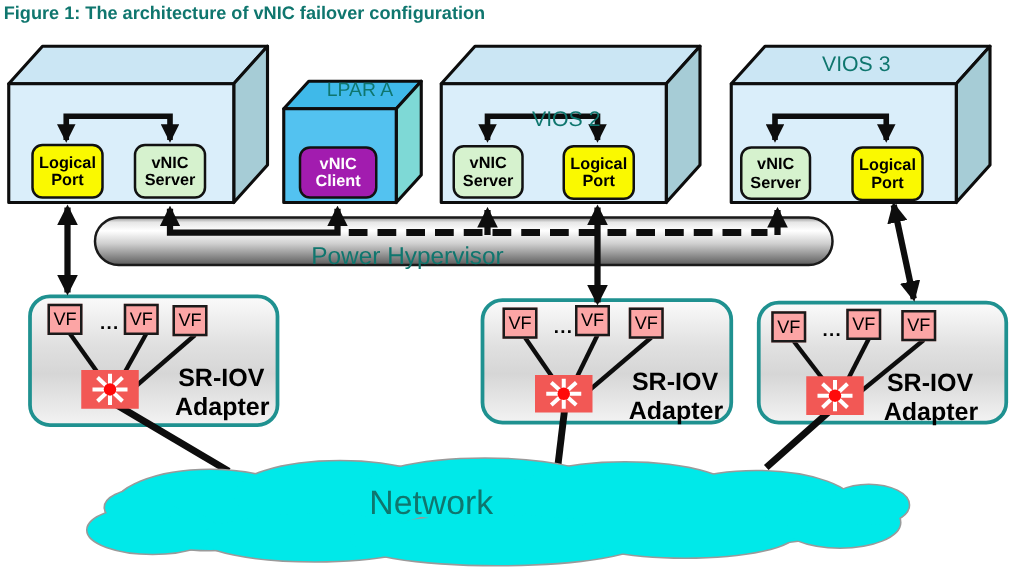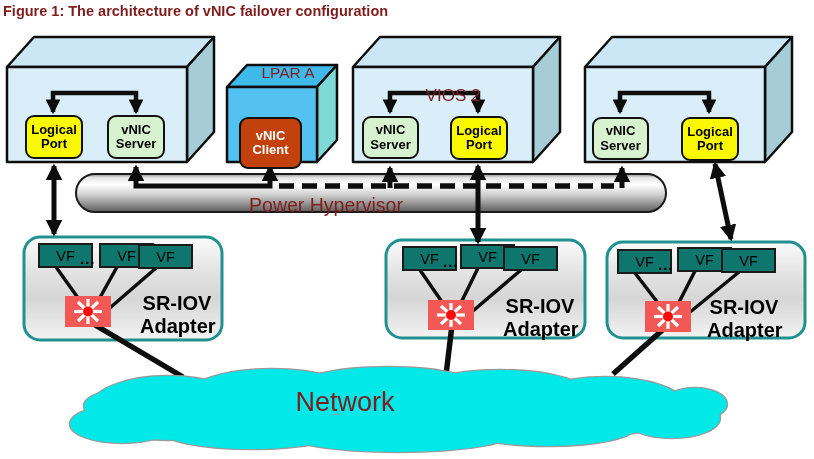--- a/index.html
+++ b/index.html
@@ -1,28 +1,28 @@
 <!DOCTYPE html>
 <html><head>
 <meta charset="utf-8">
 <style>
   html,body{margin:0;padding:0;background:#fff;}
   .stage{position:relative;width:814px;height:459px;background:#fff;overflow:hidden;
          font-family:"Liberation Sans", sans-serif;}
   .stage svg{position:absolute;left:0;top:0;}
-  .lbl{position:absolute;color:#7f1d1d;}
+  .lbl{position:absolute;color:#0f766e;}
   .caption{left:3px;top:3px;font-size:14.5px;font-weight:bold;}
   .box-title{text-align:center;font-size:17px;}
   .lpar-title{text-align:center;font-size:15.5px;}
   .hyp-label{left:76px;top:194px;width:500px;text-align:center;font-size:19.5px;}
   .net-label{left:225px;top:387px;width:240px;text-align:center;font-size:27px;}
   .nodebox{position:absolute;border:2.5px solid #111;border-radius:9px;
            display:flex;align-items:center;justify-content:center;text-align:center;
            font-size:13px;font-weight:bold;line-height:1.08;padding:0;box-sizing:border-box;}
-  .vf{position:absolute;width:55px;height:25px;background:#0f766e;border:2px solid #1a1a1a;
+  .vf{position:absolute;width:28px;height:25px;background:#fca5a5;border:2px solid #1a1a1a;
       display:flex;align-items:center;justify-content:center;font-size:14.5px;box-sizing:border-box;}
   .dots{position:absolute;font-size:15px;font-weight:bold;letter-spacing:1px;}
   .sriov-label{position:absolute;width:74px;font-size:20px;font-weight:bold;
                text-align:center;line-height:1.15;}
 </style>
 </head>
 <body>
 
 <div class="stage">
 
@@ -173,26 +173,27 @@
       <ellipse cx="112" cy="406" rx="28" ry="14"></ellipse>
           <ellipse cx="695" cy="404" rx="32" ry="16"></ellipse>
     </g>
   </g>
 </svg>
 
 <div class="lbl caption">Figure 1: The architecture of vNIC failover configuration</div>
 
 <div class="lbl lpar-title" style="left:244px;top:64px;width:88px;">LPAR A</div>
 <div class="lbl box-title" style="left:386px;top:42px;width:134px;margin-top:44px;">VIOS 2</div>
+<div class="lbl box-title" style="left:618px;top:42px;width:134px;">VIOS 3</div>
 <div class="lbl hyp-label">Power Hypervisor</div>
 <div class="lbl net-label">Network</div>
 
 <div class="nodebox" style="left:25px;top:115px;width:58px;height:44px;background:#faf900;">Logical Port</div>
 <div class="nodebox" style="left:107px;top:115px;width:58px;height:44px;background:#d6f2ce;">vNIC Server</div>
-<div class="nodebox" style="left:239px;top:117px;width:63px;height:52px;background:#c2410c;color:#fff;">vNIC Client</div>
+<div class="nodebox" style="left:239px;top:117px;width:63px;height:42px;background:#a21caf;color:#fff;">vNIC Client</div>
 <div class="nodebox" style="left:362px;top:116px;width:57px;height:43px;background:#d6f2ce;">vNIC Server</div>
 <div class="nodebox" style="left:450px;top:116px;width:58px;height:44px;background:#faf900;">Logical Port</div>
 <div class="nodebox" style="left:592px;top:117px;width:57px;height:43px;background:#d6f2ce;">vNIC Server</div>
 <div class="nodebox" style="left:681px;top:117px;width:58px;height:44px;background:#faf900;">Logical Port</div>
 
 <div class="vf" style="left:38px;top:243px;">VF</div>
 <div class="dots" style="left:80px;top:250px;">...</div>
 <div class="vf" style="left:99px;top:243px;">VF</div>
 <div class="vf" style="left:138px;top:244px;">VF</div>
 <div class="sriov-label" style="left:140px;top:292px;">SR-IOV Adapter</div>

